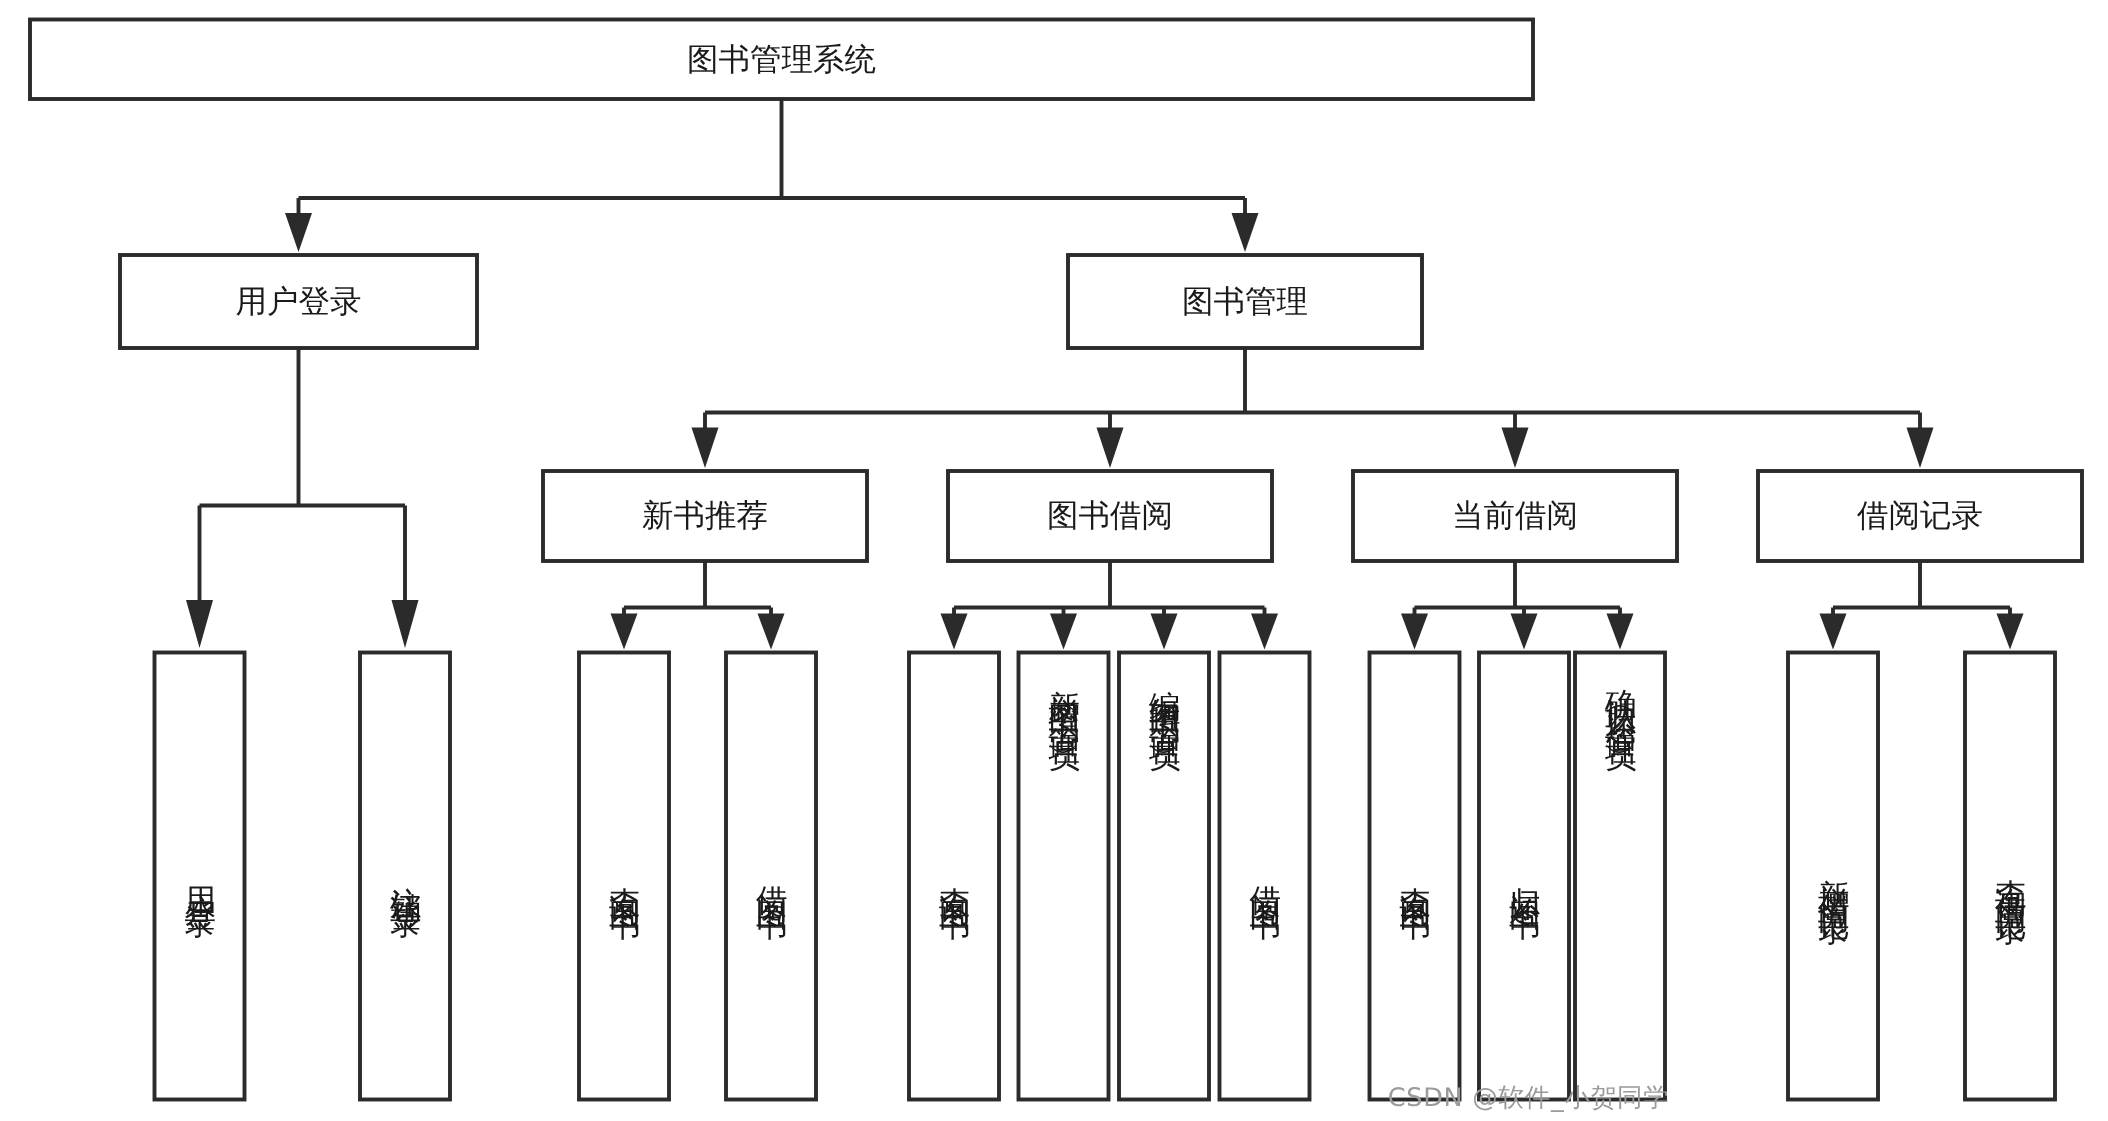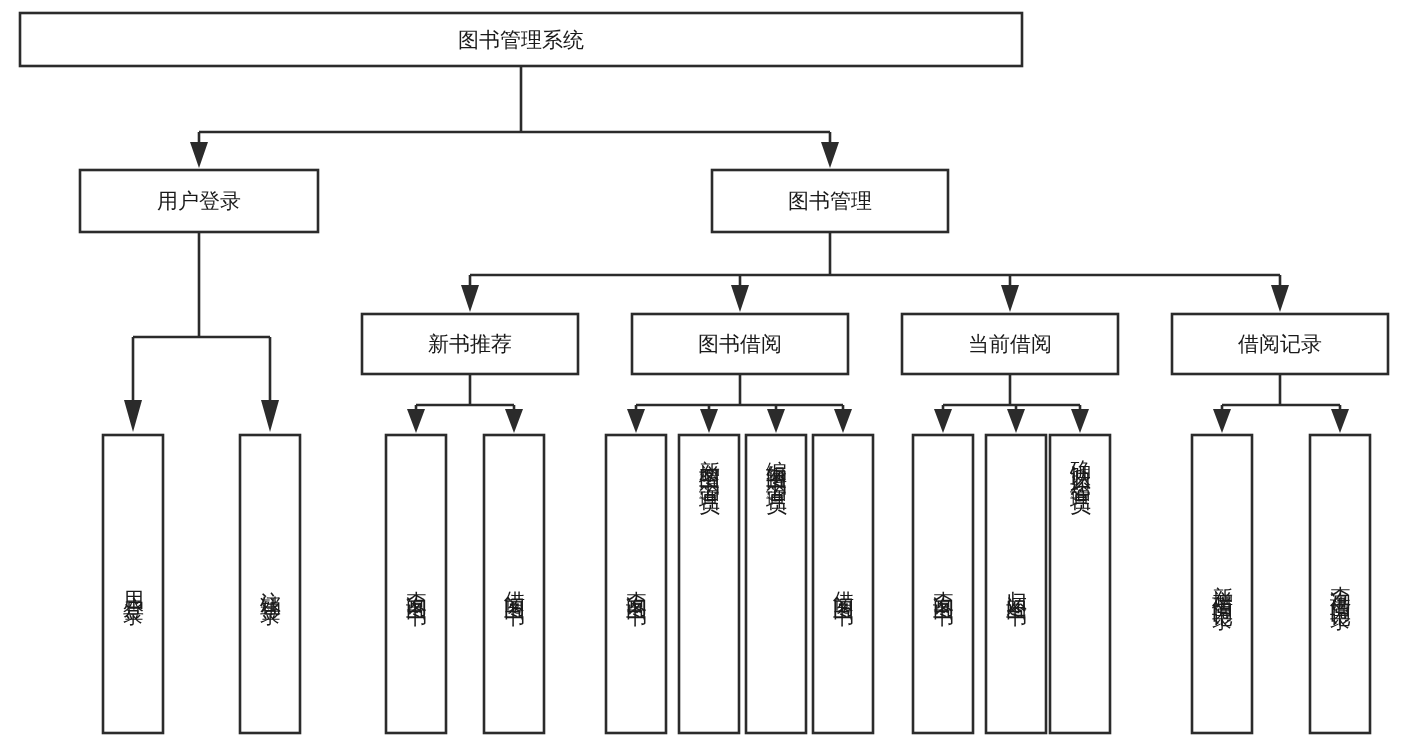--- a/index.html
+++ b/index.html
@@ -231,14 +231,15 @@
         <div style="writing-mode: vertical-rl; text-orientation: upright; font-family: &quot;DejaVu Sans&quot;, &quot;Liberation Sans&quot;, sans-serif; font-size: 21px; line-height: 1; color: rgb(26, 26, 26); letter-spacing: 5px; white-space: nowrap;">确认归还（管理员）</div>
       </div>
       <div style="position: absolute; left: 1192px; top: 435px; width: 60px; height: 298px; display: flex; flex-direction: column; align-items: center; justify-content: center; padding-top: 0px; box-sizing: border-box; pointer-events: none;">
         <div style="writing-mode: vertical-rl; text-orientation: upright; font-family: &quot;DejaVu Sans&quot;, &quot;Liberation Sans&quot;, sans-serif; font-size: 21px; line-height: 1; color: rgb(26, 26, 26); letter-spacing: 5px; white-space: nowrap;">新增借阅记录</div>
       </div>
       <div style="position: absolute; left: 1310px; top: 435px; width: 60px; height: 298px; display: flex; flex-direction: column; align-items: center; justify-content: center; padding-top: 0px; box-sizing: border-box; pointer-events: none;">
         <div style="writing-mode: vertical-rl; text-orientation: upright; font-family: &quot;DejaVu Sans&quot;, &quot;Liberation Sans&quot;, sans-serif; font-size: 21px; line-height: 1; color: rgb(26, 26, 26); letter-spacing: 5px; white-space: nowrap;">查询借阅记录</div>
       </div>
     </div>
 
+  <div class="watermark-text">CSDN @软件_小贺同学</div>
 
 </div>
 
 </body></html>

